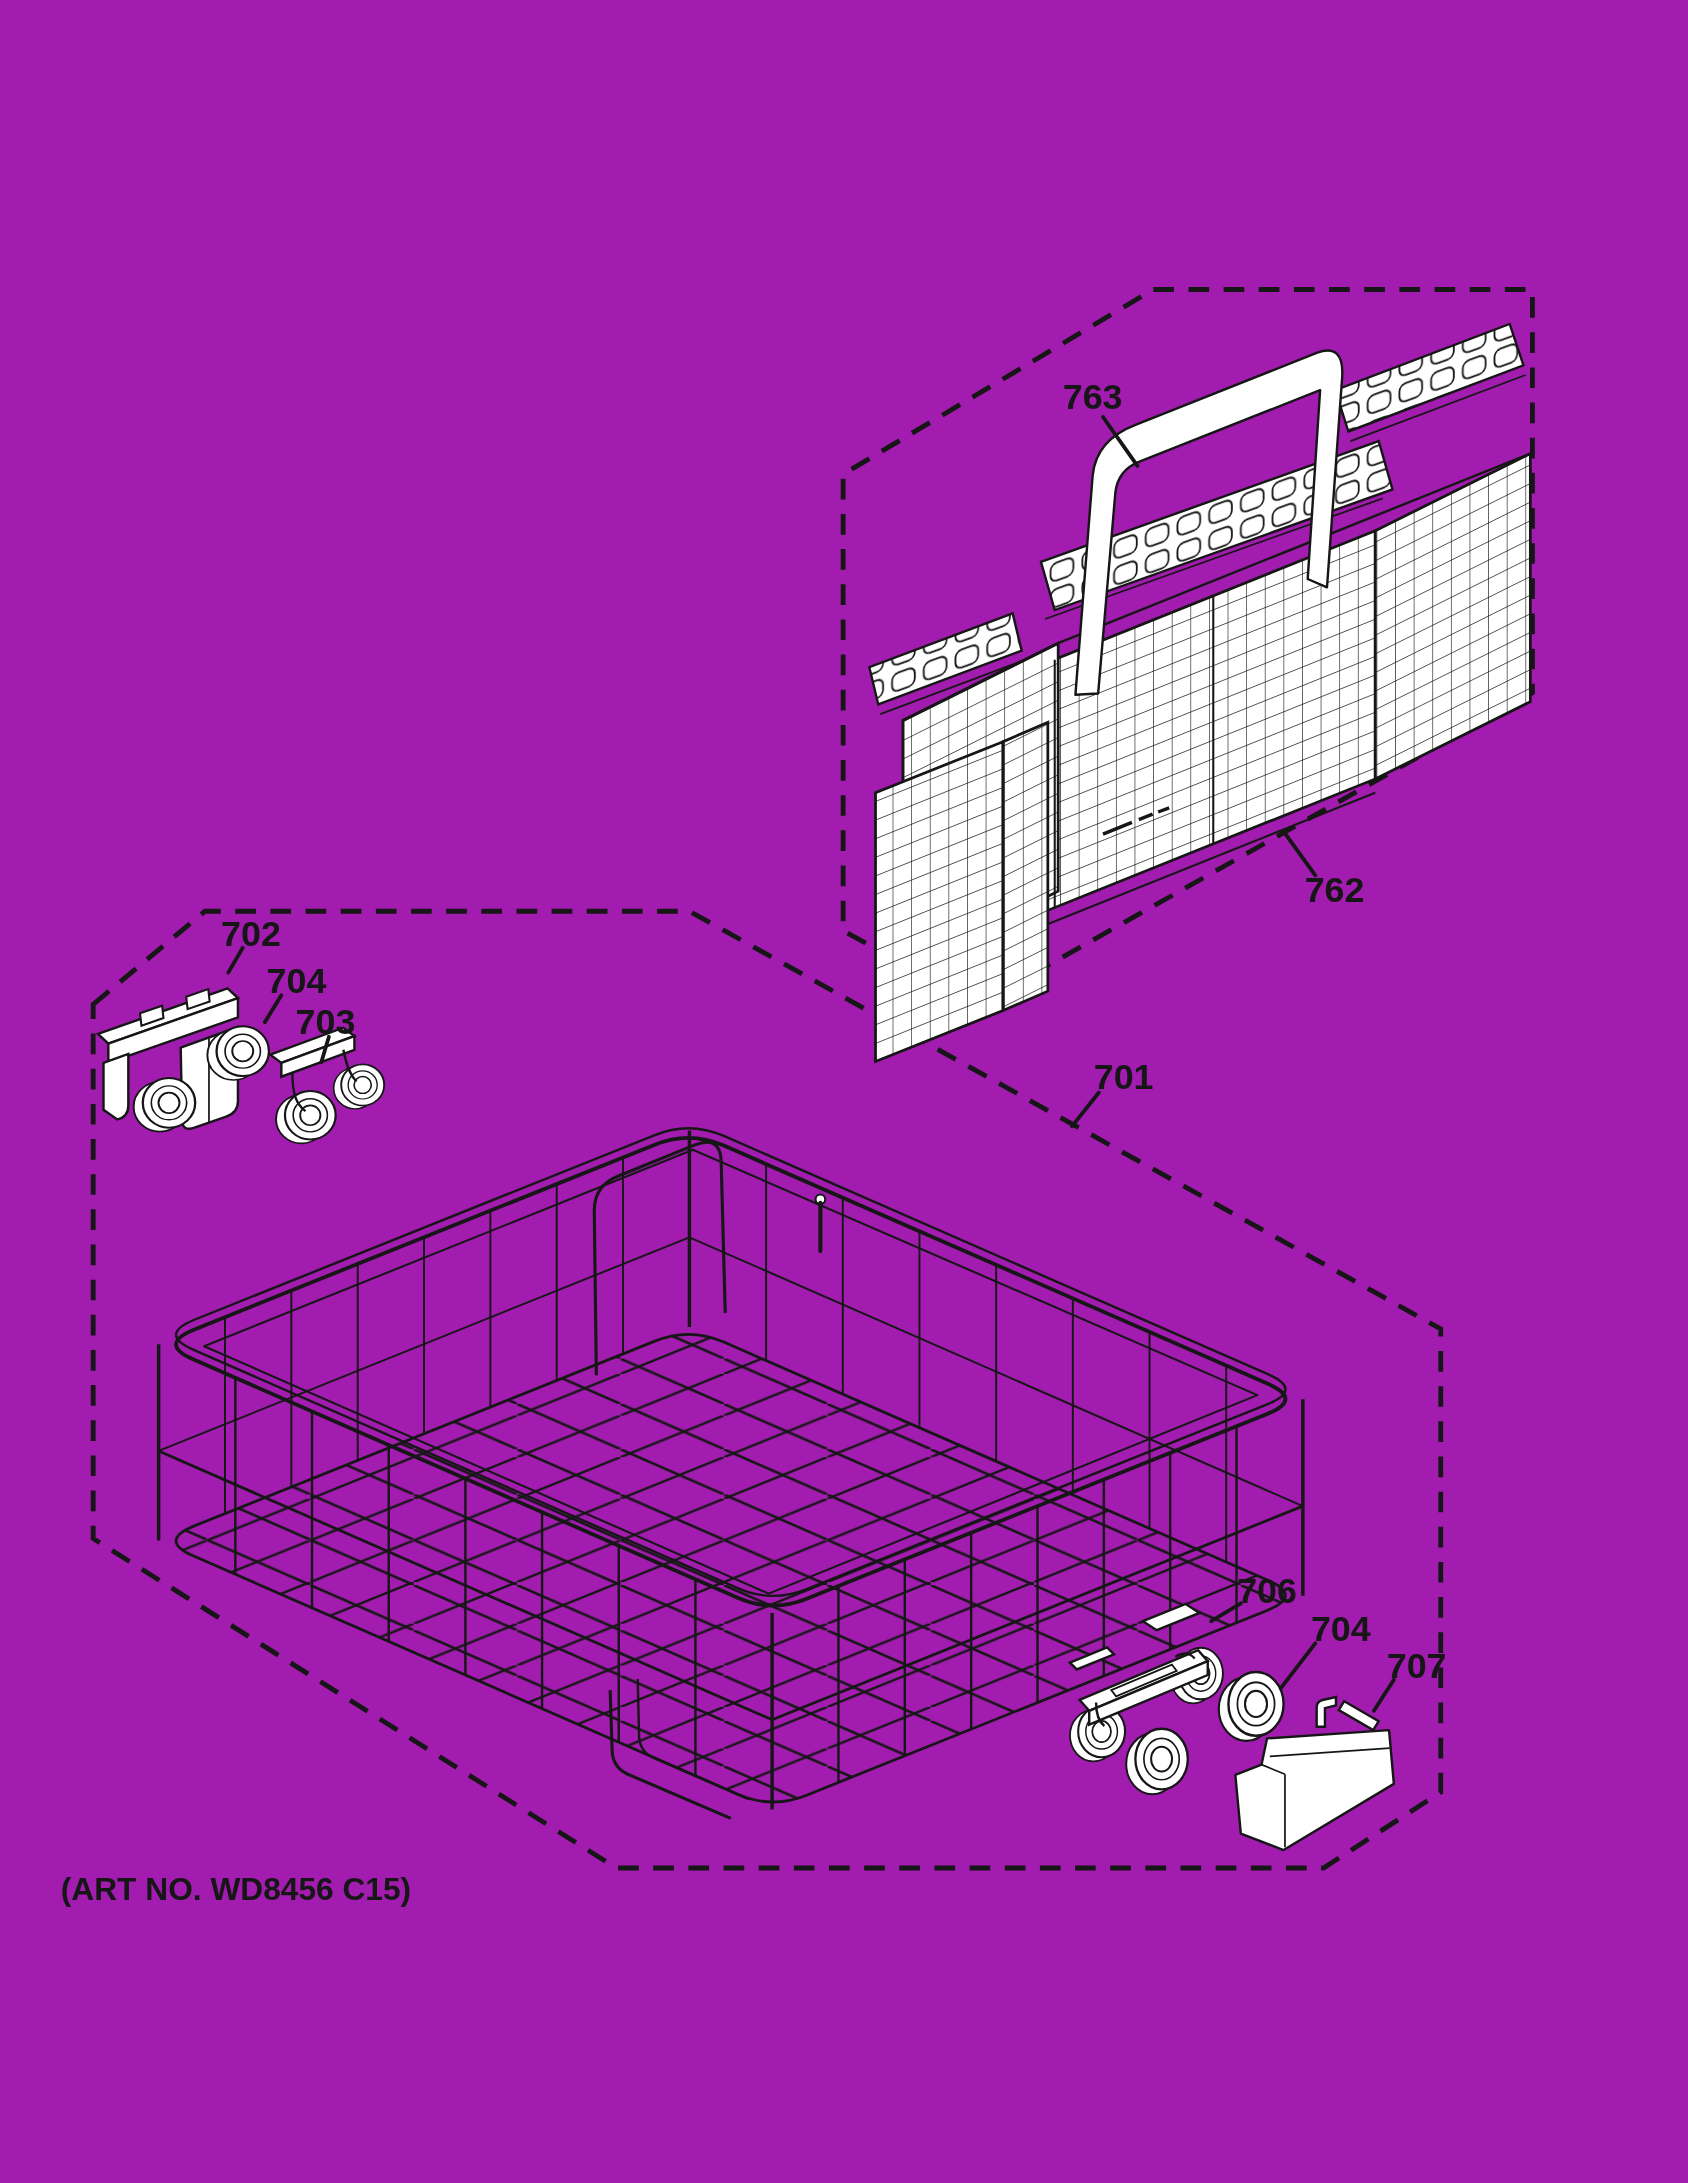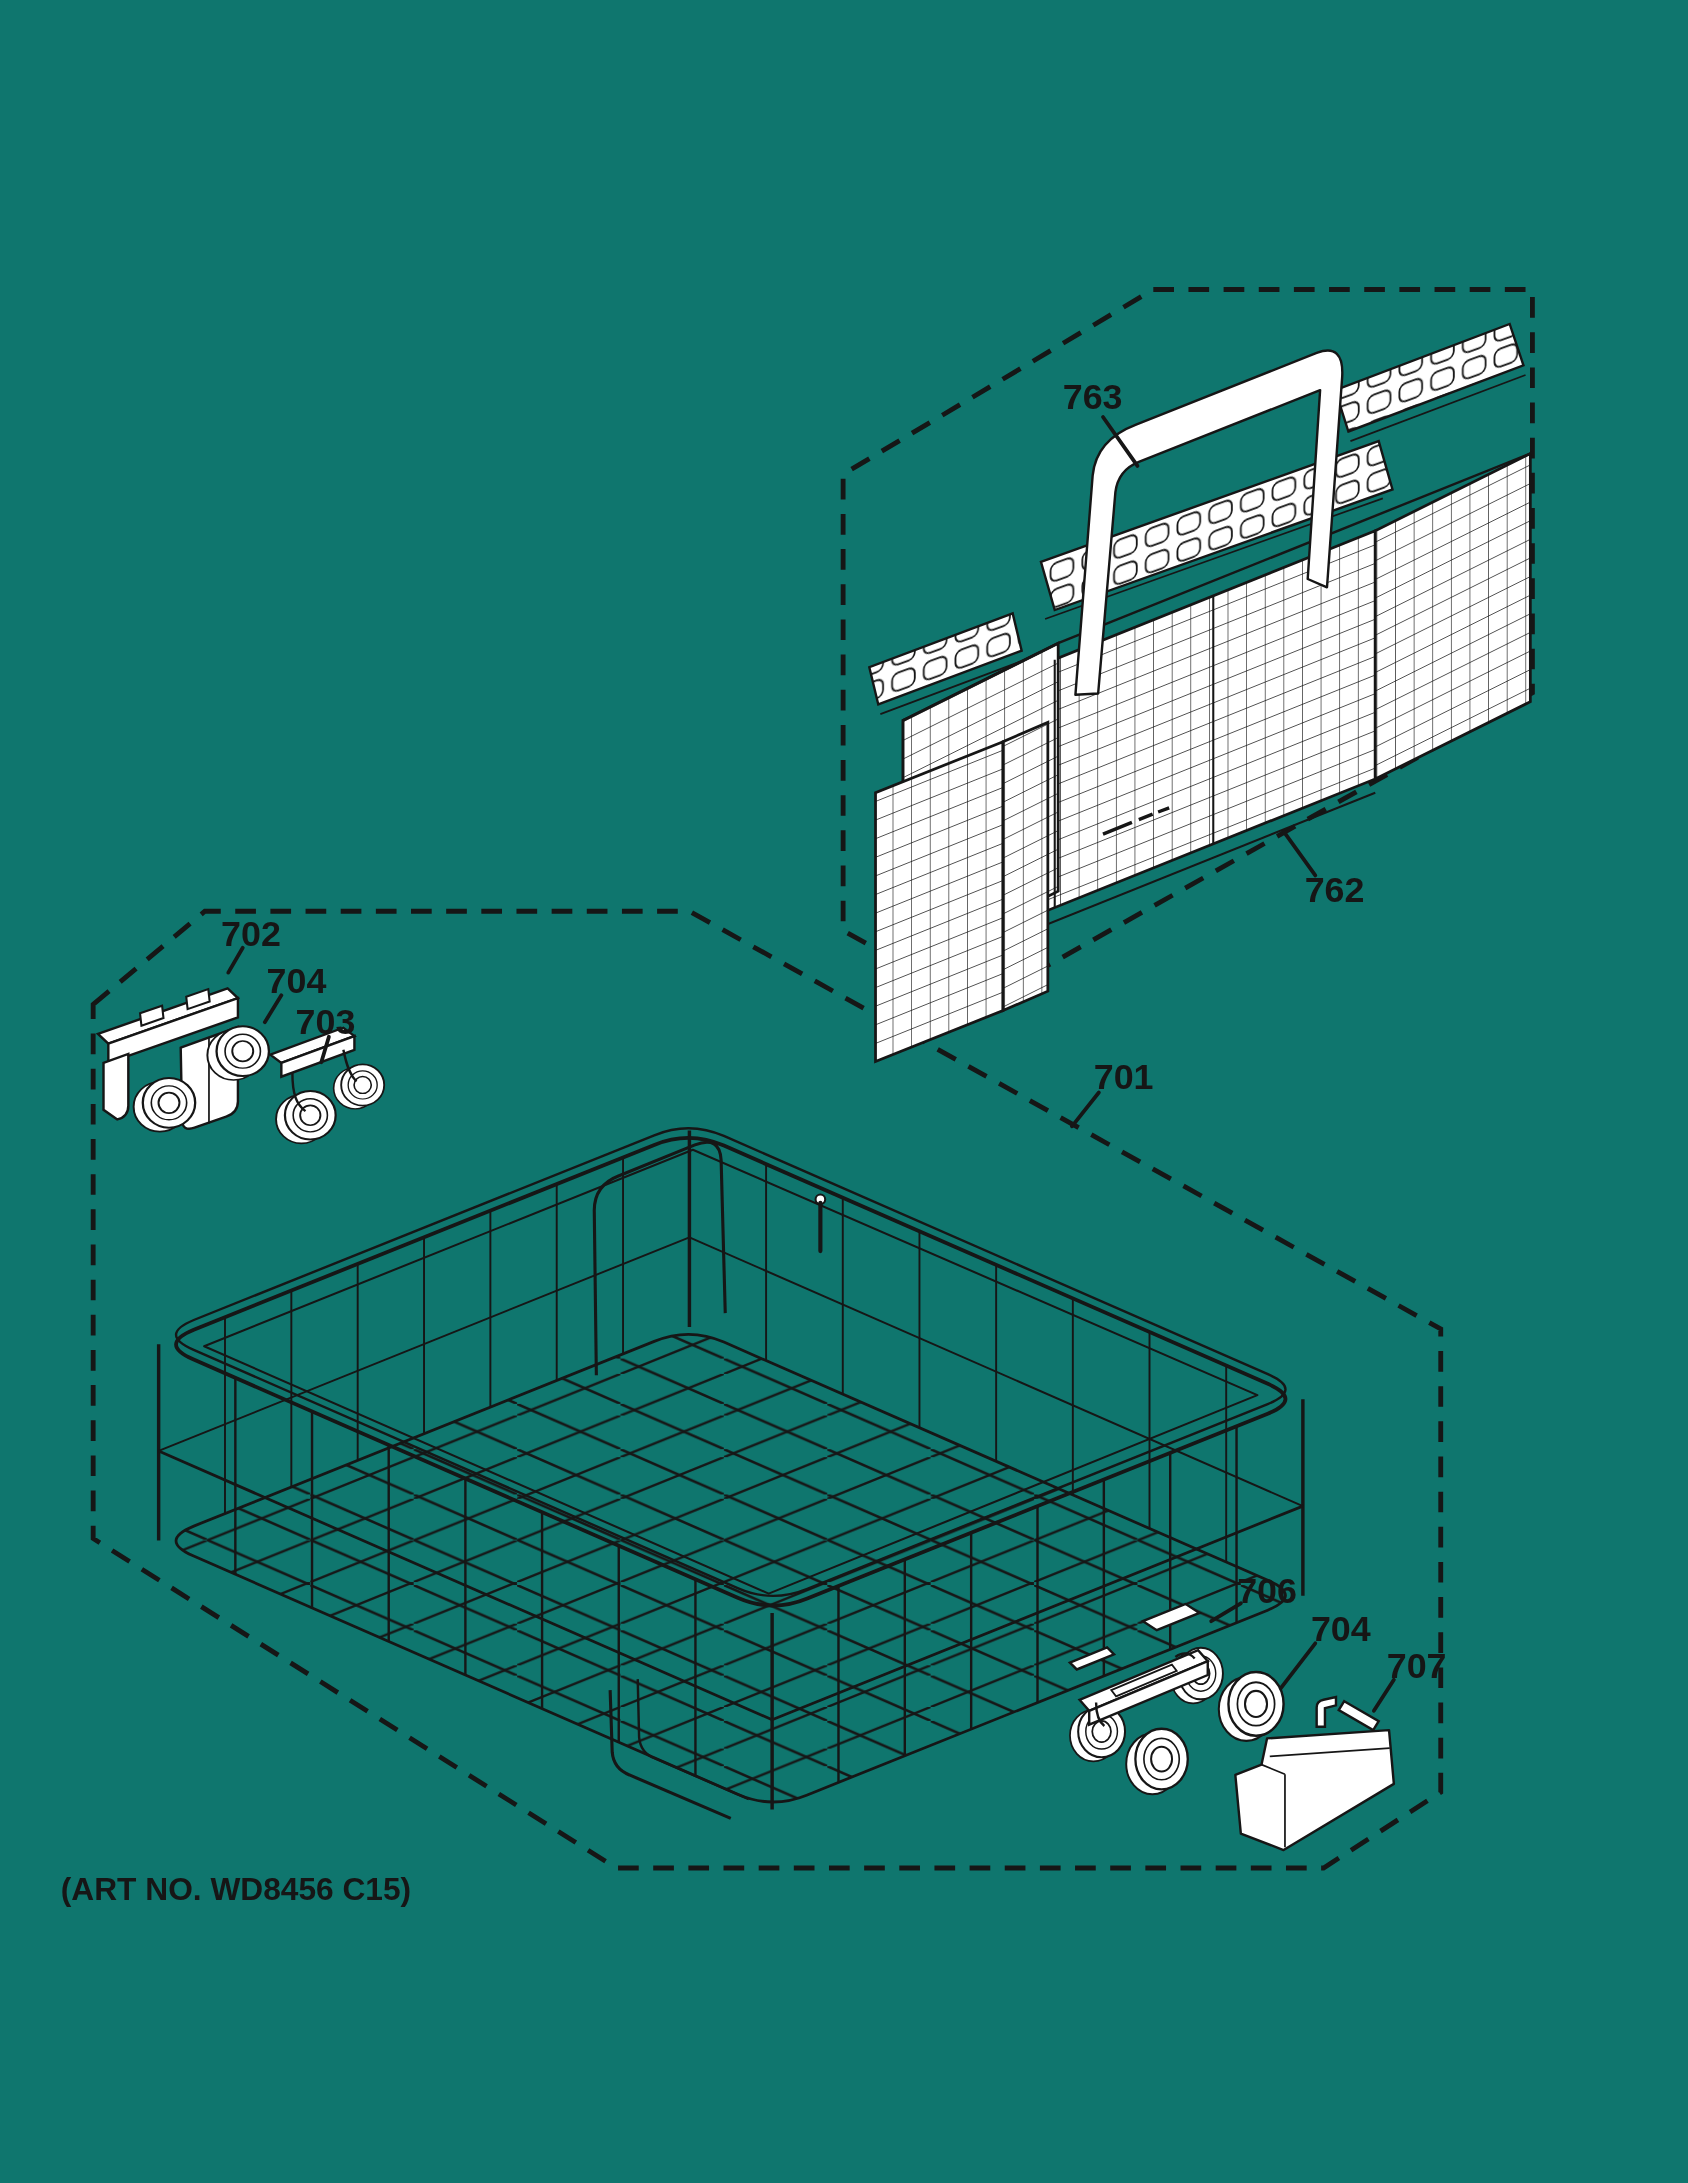--- a/index.html
+++ b/index.html
@@ -1,16 +1,16 @@
 <!DOCTYPE html>
 <html style="font-size:11px"><head>
 <meta charset="utf-8">
 <style>
   html,body{margin:0;padding:0;background:#ffffff;}
-  .page{position:relative;width:1689px;height:2183px;background:#0f766e;overflow:hidden;}
+  .page{position:relative;width:1689px;height:2183px;background:#a21caf;overflow:hidden;}
   svg{display:block;}
   .dash{fill:none;stroke:#161616;stroke-width:7;stroke-dasharray:30 21;stroke-linejoin:miter;}
   .ln{stroke:#161616;fill:none;}
   .solid{fill:#ffffff;stroke:#161616;}
   .callout{font:700 52px "Liberation Sans",sans-serif;fill:#161616;text-anchor:middle;}
   .artno{font:700 46px "Liberation Sans",sans-serif;fill:#161616;}
   .leader{stroke:#161616;stroke-width:5.5;stroke-linecap:round;fill:none;}
 </style>
 </head>
 <body>

